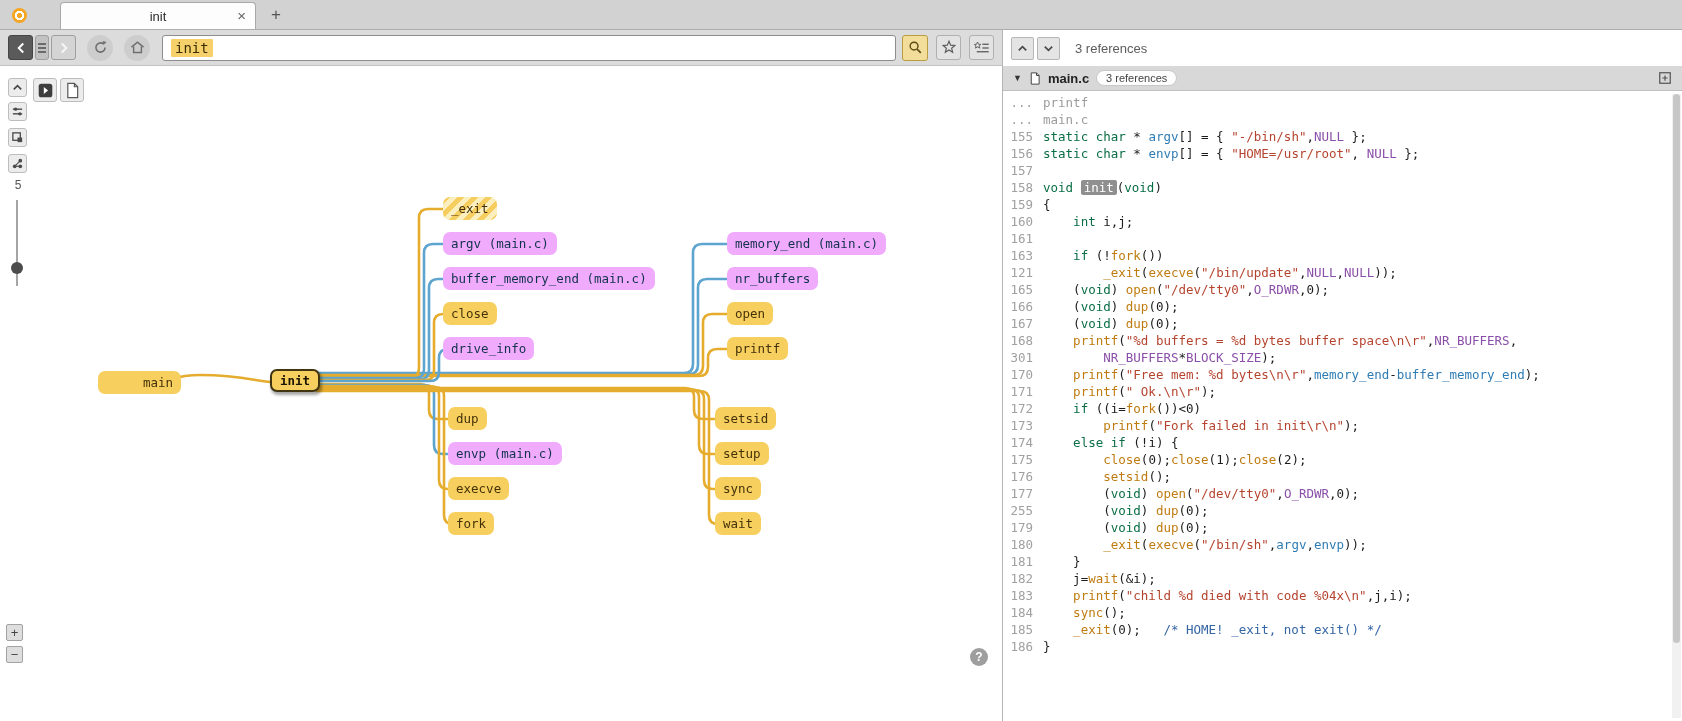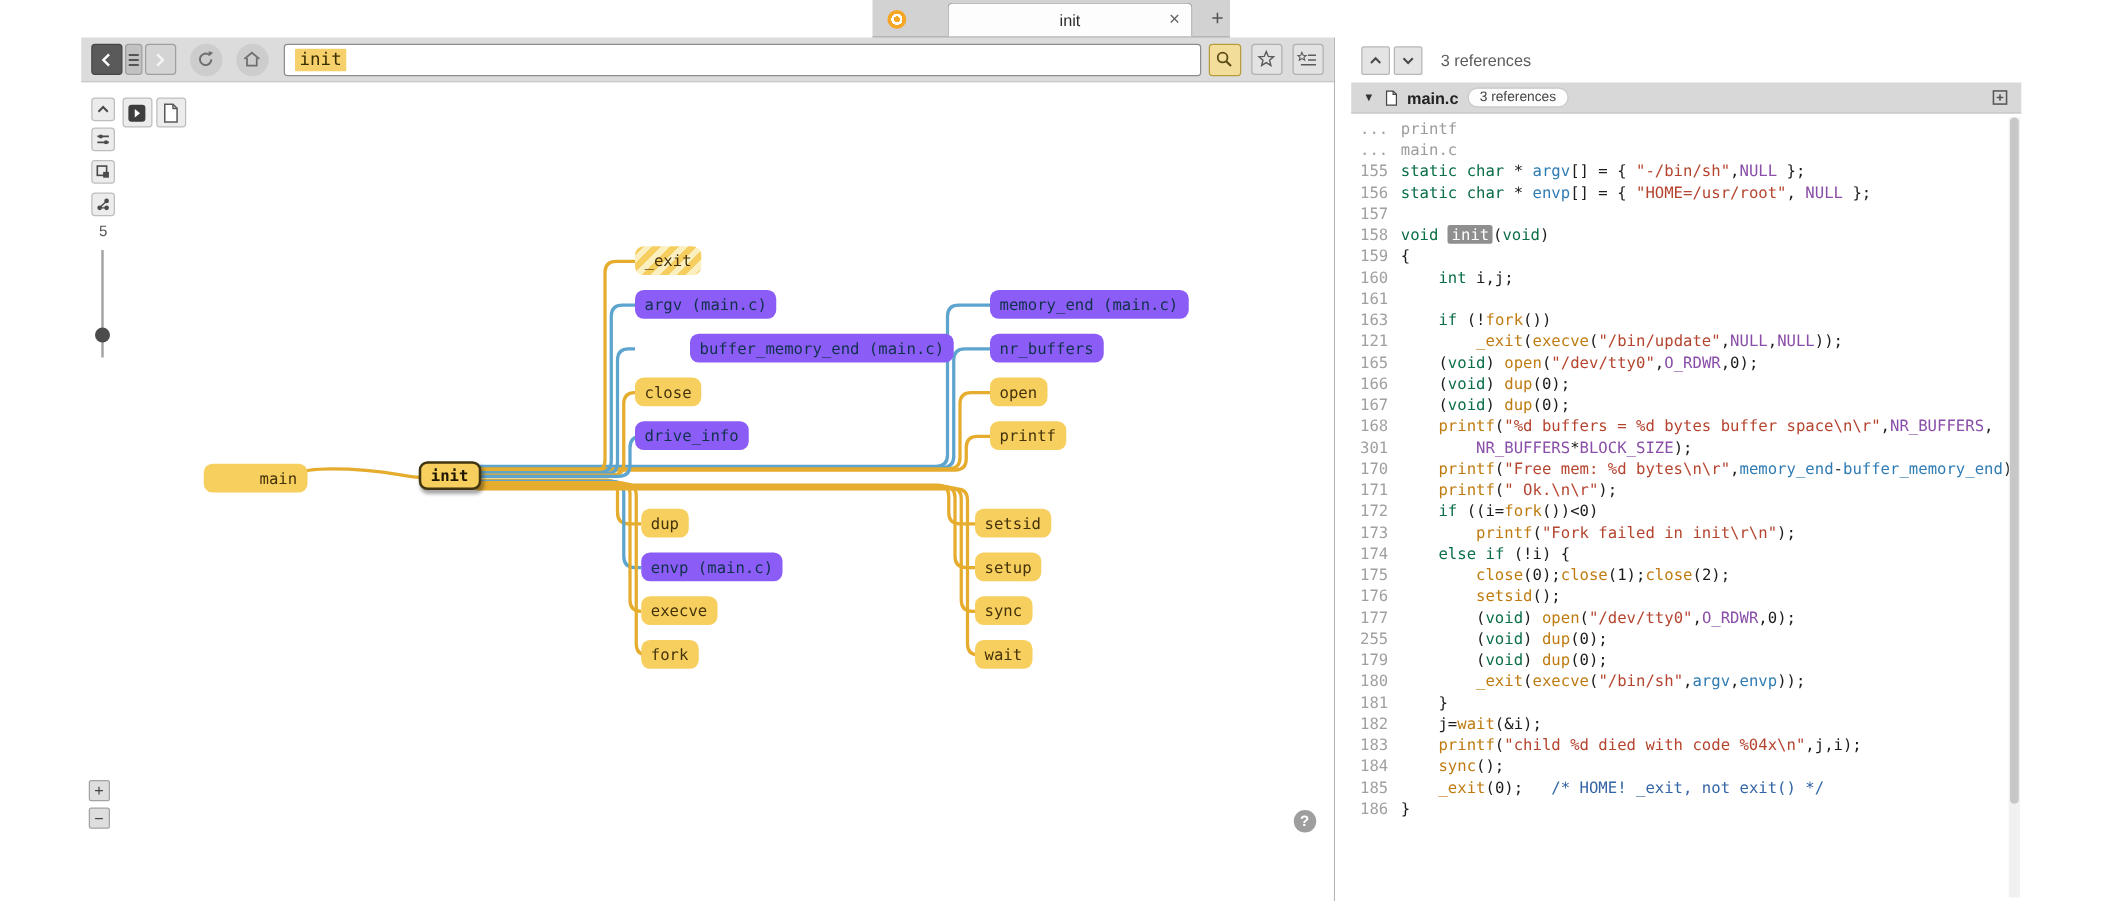--- a/index.html
+++ b/index.html
@@ -1,38 +1,38 @@
 <!DOCTYPE html>
 <html><head>
 <meta charset="utf-8">
 <style>
   * { margin:0; padding:0; box-sizing:border-box; }
   html,body { width:1682px; height:721px; overflow:hidden; background:#fff;
     font-family:"Liberation Sans", sans-serif; font-size:13px; color:#333; }
 
-  .app { width:1682px; height:721px; display:flex; flex-direction:column;align-items:center; }
+  .app { width:1682px; height:721px; display:flex; flex-direction:column; }
 
   
   .tabbar { height:30px; background:#d2d2d2; border-bottom:1px solid #aeaeae;
     display:flex; align-items:flex-end; flex:0 0 30px; position:relative; }
   .app-logo { position:absolute; left:12px; top:8px; width:15px; height:15px; border-radius:50%;
     background:radial-gradient(circle, #f5a623 0 2.5px, #fff 2.5px 4.5px, #f5a623 4.5px 8px); }
   .tab { margin-left:60px; width:196px; height:27px; background:#fdfdfd;
     border:1px solid #a8a8a8; border-bottom:none; border-radius:4px 4px 0 0;
     display:flex; align-items:center; justify-content:center; position:relative; cursor:pointer; }
   .tab-title { color:#2b2b2b; }
   .tab-close { position:absolute; right:9px; top:4px; color:#666; font-size:15px; cursor:pointer; }
   .newtab { margin-left:10px; margin-bottom:4px; width:20px; height:20px; color:#555;
     font-size:17px; line-height:19px; text-align:center; cursor:pointer; }
 
   
   .content { flex:1; display:flex; }
   .left { width:1003px; flex:0 0 1003px; border-right:1px solid #b4b4b4;
     display:flex; flex-direction:column; }
-  .right { flex:1; display:flex; flex-direction:column; background:#fff; position:relative;margin-left:13px; }
+  .right { flex:1; display:flex; flex-direction:column; background:#fff; position:relative; }
 
   
   .toolbar { height:36px; flex:0 0 36px; background:#dcdcdc; border-bottom:1px solid #c2c2c2;
     display:flex; align-items:center; padding:0 8px; gap:2px; }
   .tbtn { height:25px; border-radius:3px; border:1px solid #9f9f9f; background:#cfcfcf;
     display:flex; align-items:center; justify-content:center; cursor:pointer; }
   .btn-back { width:25px; background:#5a5a5a; border-color:#454545; }
   .btn-hist { width:14px; background:#c2c2c2; }
   .btn-fwd  { width:25px; background:#d4d4d4; }
   .btn-round { width:26px; height:26px; border:none; border-radius:13px; background:#cdcdcd; margin-left:9px; }
@@ -43,21 +43,21 @@
   .btn-mag { width:26px; height:26px; margin-left:4px; background:#f3dd9a; border:1px solid #b99c3e; }
   .btn-star, .btn-bml { width:25px; height:25px; margin-left:6px; background:#e3e3e3; border:1px solid #b0b0b0; }
 
   
   .graph { position:relative; flex:1; background:#fff; overflow:hidden; }
   .graph svg.edges { position:absolute; left:0; top:0; z-index:1; }
   .gnodes { position:absolute; left:0; top:0; width:100%; height:100%; z-index:2; }
   .gnode { position:absolute; font-family:"DejaVu Sans Mono", monospace; font-size:12.5px;
     line-height:15px; padding:4px 8px; border-radius:7px; white-space:nowrap; cursor:pointer; z-index:2; }
   .gnode.fn  { background:#f7cf5e; color:#44320a; }
-  .gnode.var { background:#8b5cf6; color:#10324b; }
+  .gnode.var { background:#f0abfc; color:#10324b; }
   .gnode.fn-hatch { background:repeating-linear-gradient(135deg,#f6cd5f 0 5px,#fbeebf 5px 10px); color:#44320a; }
   .gnode.active { background:#f7cf5e; color:#1e1600; border:2.5px solid #413511; font-weight:bold;
     padding:2px 8px; box-shadow:1.5px 2.5px 3px rgba(0,0,0,.35); }
 
   .gtool { position:absolute; z-index:3; display:flex; align-items:center; justify-content:center;
     background:#ececec; border:1px solid #bdbdbd; border-radius:3px; cursor:pointer; }
   .gtool.sm { width:19px; height:19px; }
   .gtool.md { width:24px; height:24px; }
   .zoom-label { position:absolute; z-index:3; left:12px; top:112px; width:12px; text-align:center;
     font-size:12px; color:#555; }
@@ -201,21 +201,21 @@
             <path d="M 316 322 L 685 322 Q 694 322 694 331 L 694 344 Q 694 353 703 353 L 715 353" fill="none" stroke="#e5ac2e" stroke-width="2.6"></path>
             <path d="M 316 323 L 690 323 Q 699 323 699 332 L 699 379 Q 699 388 708 388 L 715 388" fill="none" stroke="#e5ac2e" stroke-width="2.6"></path>
             <path d="M 316 324 L 695 324 Q 704 324 704 333 L 704 414 Q 704 423 713 423 L 715 423" fill="none" stroke="#e5ac2e" stroke-width="2.6"></path>
             <path d="M 316 325 L 700 325 Q 709 325 709 334 L 709 449 Q 709 458 718 458 L 715 458" fill="none" stroke="#e5ac2e" stroke-width="2.6"></path>
           </svg>
         <div class="gnodes">
             <div class="gnode fn" style="left: 98px; top: 305px; padding-left: 45px;">main</div>
             <div class="gnode active" style="left: 270px; top: 303px;">init</div>
             <div class="gnode fn-hatch" style="left: 443px; top: 131px;">_exit</div>
             <div class="gnode var" style="left: 443px; top: 166px;">argv (main.c)</div>
-            <div class="gnode var" style="left: 443px; top: 201px; margin-left: 44px;">buffer_memory_end (main.c)</div>
+            <div class="gnode var" style="left: 443px; top: 201px;">buffer_memory_end (main.c)</div>
             <div class="gnode fn" style="left: 443px; top: 236px;">close</div>
             <div class="gnode var" style="left: 443px; top: 271px;">drive_info</div>
             <div class="gnode var" style="left: 727px; top: 166px;">memory_end (main.c)</div>
             <div class="gnode var" style="left: 727px; top: 201px;">nr_buffers</div>
             <div class="gnode fn" style="left: 727px; top: 236px;">open</div>
             <div class="gnode fn" style="left: 727px; top: 271px;">printf</div>
             <div class="gnode fn" style="left: 448px; top: 341px;">dup</div>
             <div class="gnode var" style="left: 448px; top: 376px;">envp (main.c)</div>
             <div class="gnode fn" style="left: 448px; top: 411px;">execve</div>
             <div class="gnode fn" style="left: 448px; top: 446px;">fork</div>

